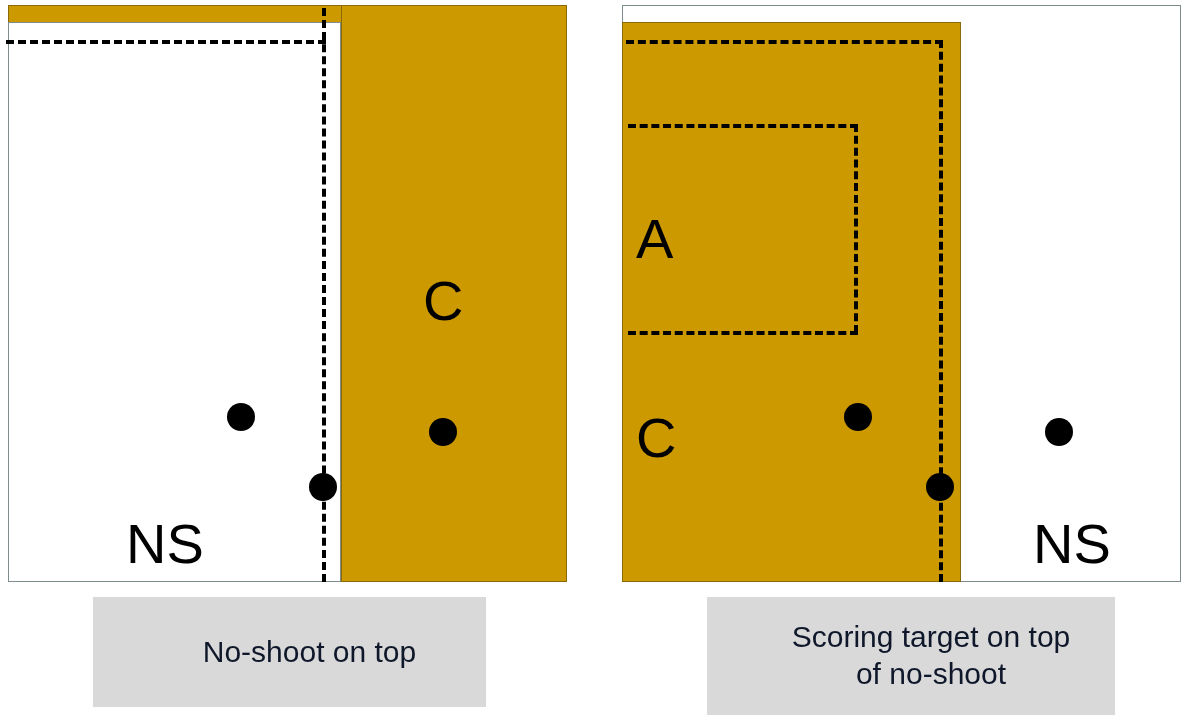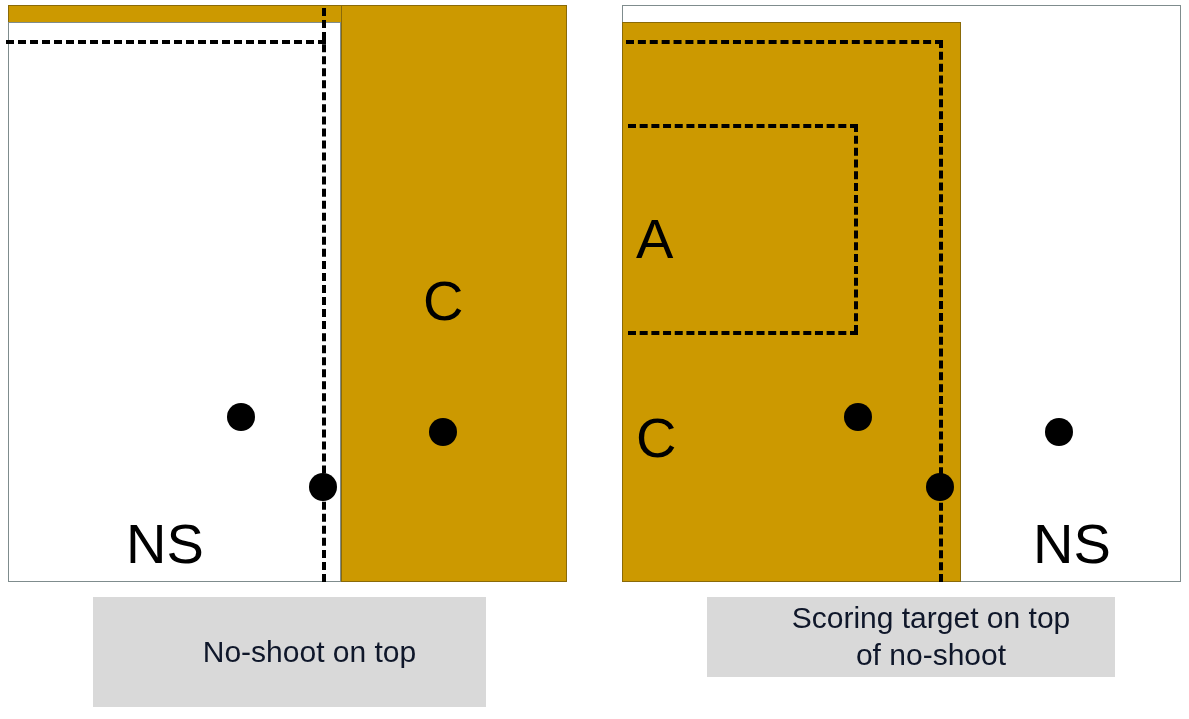--- a/index.html
+++ b/index.html
@@ -117,19 +117,19 @@
     <div class="zone-letter" style="left:636px;top:211px;font-size:56px;">A</div>
 
     <div class="zone-letter" style="left:636px;top:410px;font-size:56px;">C</div>
 
     <div class="zone-letter" style="left:1033px;top:516px;font-size:56px;">NS</div>
 
     <div class="hole" style="left:844px;top:403px;width:28px;height:28px;"></div>
     <div class="hole" style="left:926px;top:473px;width:28px;height:28px;"></div>
     <div class="hole" style="left:1045px;top:418px;width:28px;height:28px;"></div>
 
-    <div class="caption" style="left:707px;top:597px;width:408px;height:80px;font-size:30px;">
+    <div class="caption" style="left:707px;top:597px;width:408px;height:118px;font-size:30px;">
       <span>Scoring target on top</span>
       <span>of no-shoot</span>
     </div>
   </div>
 
 </div>
 
 </body></html>

